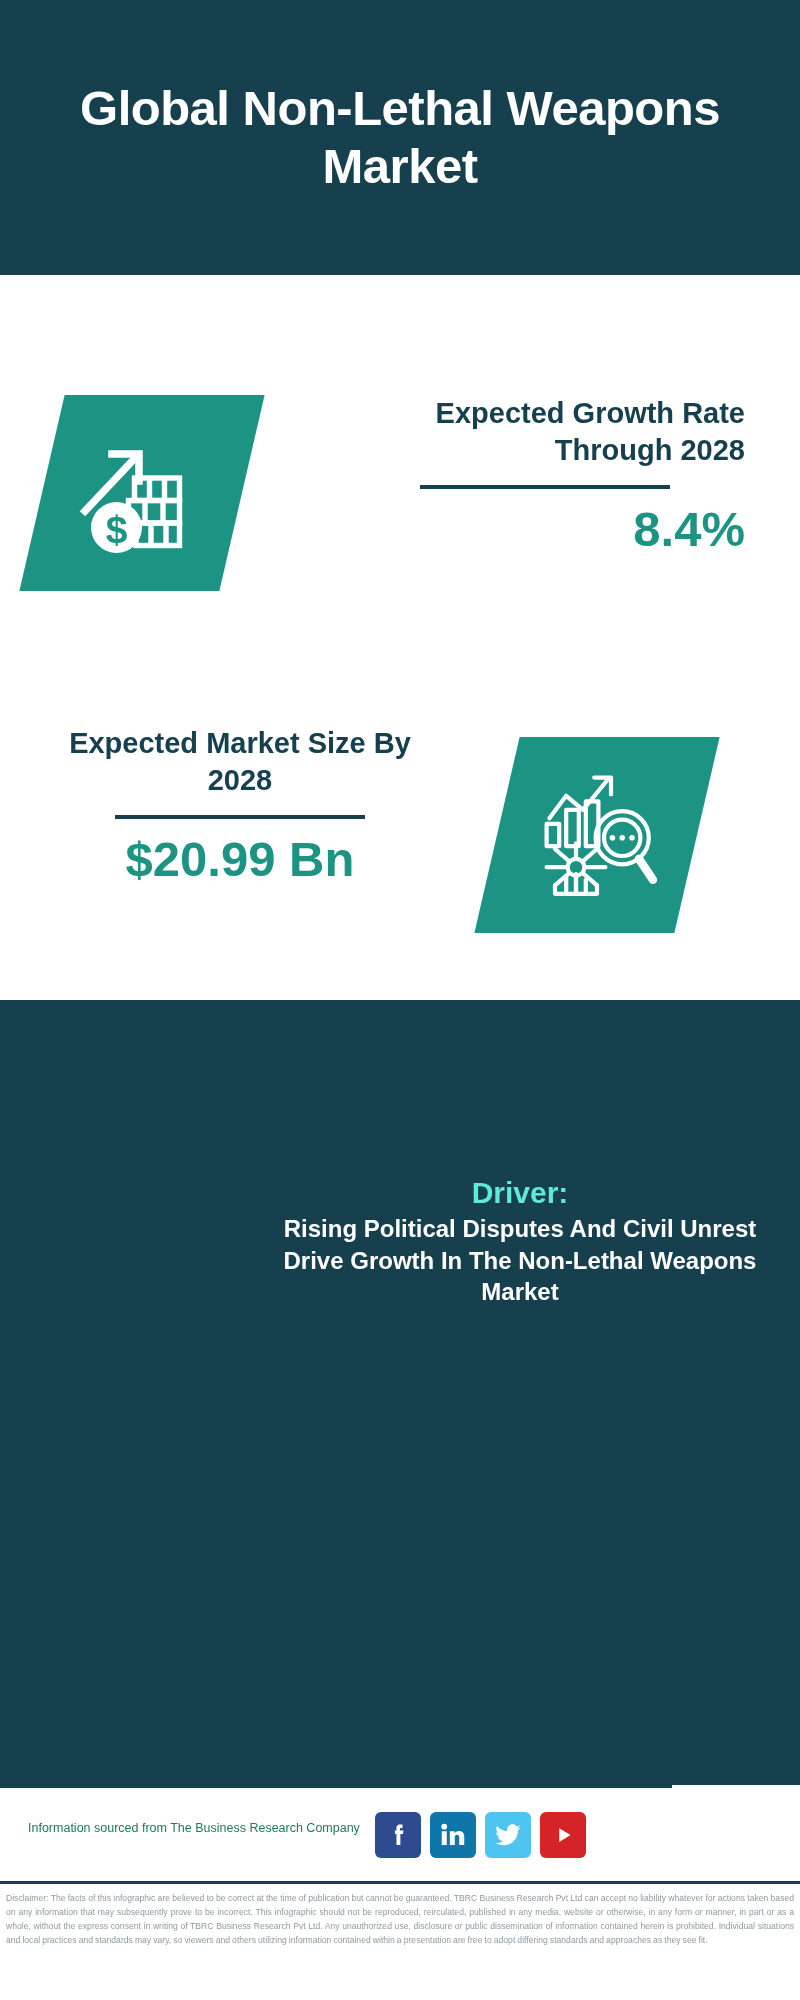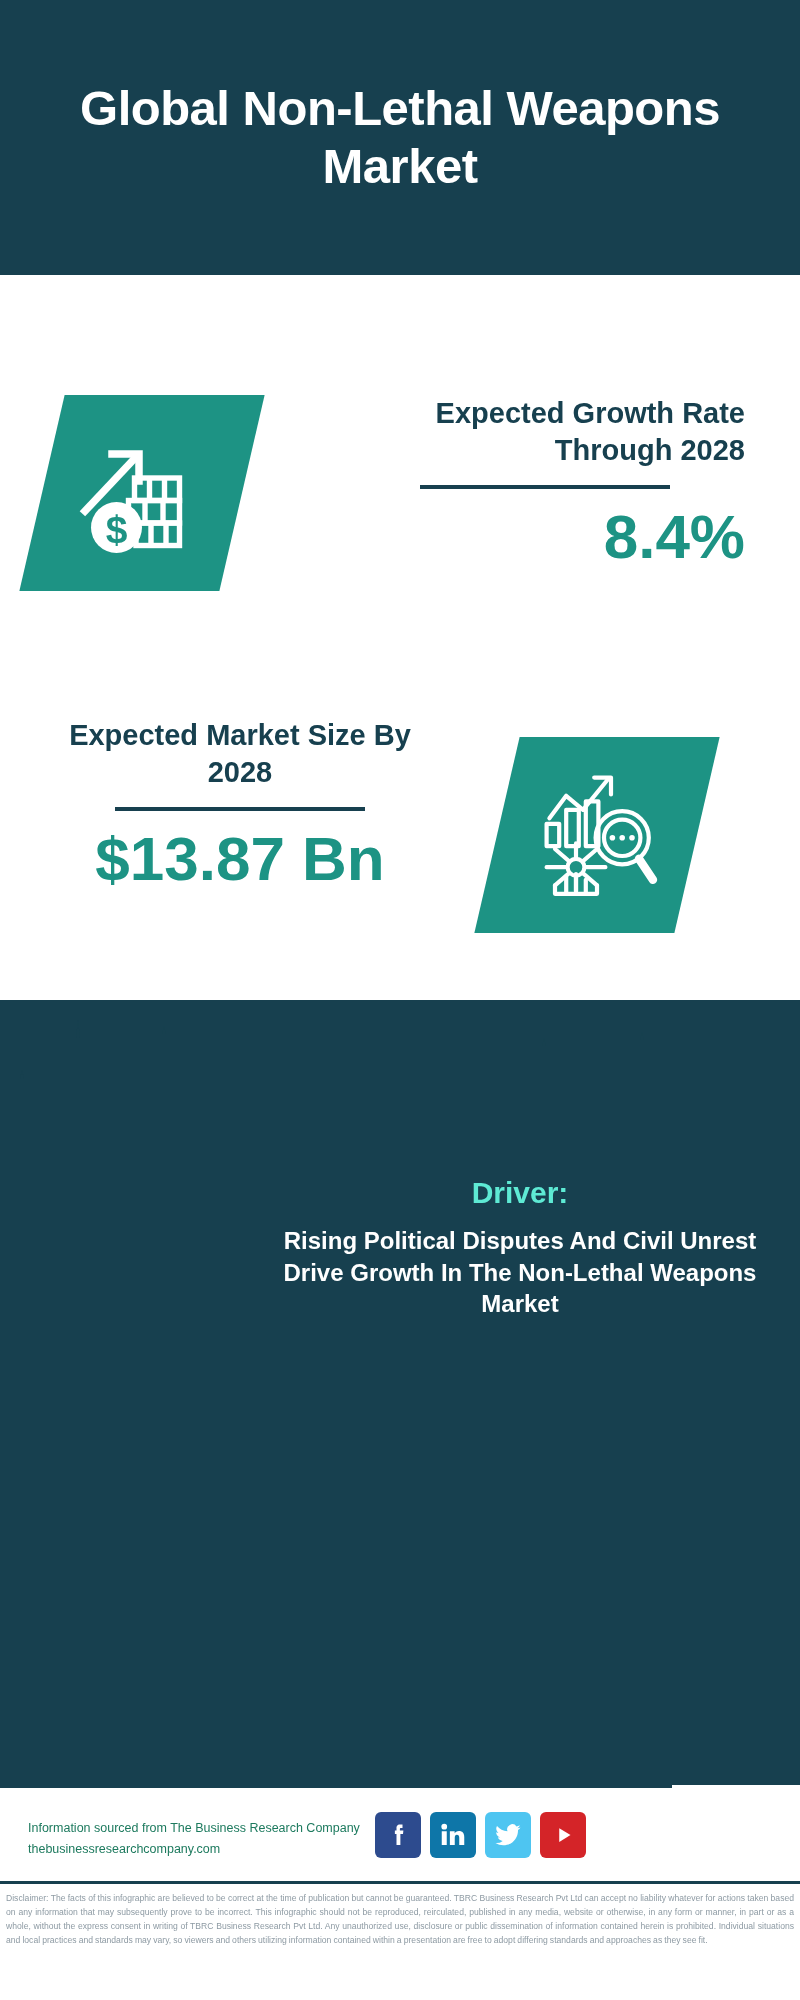--- a/index.html
+++ b/index.html
@@ -25,36 +25,36 @@
   .stat1 { position:absolute; left:0; top:313px; width:800px; height:260px; }
   .par {
     position:absolute; width:200px; height:196px;
     background:#1d9384; transform:skewX(-13deg);
   }
   .par-inner { position:absolute; inset:0; display:flex; align-items:center; justify-content:center; transform:skewX(13deg); }
   .icon1-box { left:42px; top:82px; }
   .stat1-text { position:absolute; left:345px; top:82px; width:400px; text-align:right; }
   .stat-label { color:#17404f; font-size:29px; font-weight:bold; line-height:1.28; }
   .rule-dark { width:250px; height:4px; background:#17404f; margin:16px auto 0 auto; }
-  .stat-value { font-size:62px; font-weight:bold; color:#1d9384; line-height:1.1; margin-top:14px; }
+  .stat-value { font-size:49px; font-weight:bold; color:#1d9384; line-height:1.1; margin-top:14px; }
 
   
   .stat2 { position:absolute; left:0; top:573px; width:800px; height:390px; }
-  .stat2-text { position:absolute; left:45px; top:144px; width:390px; text-align:center; }
+  .stat2-text { position:absolute; left:45px; top:152px; width:390px; text-align:center; }
   .icon2-box { left:497px; top:164px; }
 
   
   .dark {
     position:absolute; left:0; top:1000px; width:800px; height:785px;
     background:#17404f;
   }
   .skyline { position:absolute; left:0; top:0; width:800px; height:130px; }
   .driver-wrap { position:absolute; left:270px; top:175px; width:500px; text-align:center; }
   .driver-title { color:#5eead4; font-size:30px; font-weight:bold; line-height:1.2; }
-  .driver-body { color:#ffffff; font-size:24px; font-weight:bold; line-height:1.32; margin-top:14px; }
+  .driver-body { color:#ffffff; font-size:24px; font-weight:bold; line-height:1.32; margin-top:2px; }
 
   
   .footer {
     position:absolute; left:0; top:1785px; width:672px; height:96px;
     background:#ffffff; border-top:3px solid #17404f;
   }
   .footer-text { position:absolute; left:28px; top:30px; width:360px; }
   .footer-text div { color:#1d7a5e; font-size:12.5px; line-height:1.65; }
   .socials { position:absolute; left:375px; top:24px; display:flex; gap:9px; }
   .soc { width:46px; height:46px; border-radius:6px; display:flex; align-items:center; justify-content:center; }
@@ -107,21 +107,21 @@
       <div class="stat-label">Expected Growth Rate Through 2028</div>
       <div class="rule-dark"></div>
       <div class="stat-value">8.4%</div>
     </div>
   </div>
 
   <div class="stat2">
     <div class="stat2-text">
       <div class="stat-label">Expected Market Size By 2028</div>
       <div class="rule-dark"></div>
-      <div class="stat-value">$13.87 Bn</div>
+      <div class="stat-value">$20.99 Bn</div>
     </div>
     <div class="par icon2-box">
       <div class="par-inner">
         <svg width="140" height="140" viewBox="0 0 100 100">
           <g fill="none" stroke="#ffffff" stroke-width="3" stroke-linecap="round" stroke-linejoin="round">
             <polyline points="16,38 28,22 40,32 58,10"></polyline>
             <polyline points="48,9 60,9 60,21"></polyline>
             <rect x="14" y="42" width="9" height="16"></rect>
             <rect x="28" y="32" width="9" height="26"></rect>
             <rect x="42" y="26" width="9" height="32"></rect>
@@ -154,21 +154,20 @@
     <div class="driver-wrap">
       <div class="driver-title">Driver:</div>
       <div class="driver-body">Rising Political Disputes And Civil Unrest Drive Growth In The Non-Lethal Weapons Market</div>
     </div>
 
   </div>
 
   <div class="footer">
     <div class="footer-text">
       <div>Information sourced from The Business Research Company</div>
-      <div>thebusinessresearchcompany.com</div>
     </div>
     <div class="socials">
       <a class="soc" style="background:#2d4b8e">
         <svg width="30" height="30" viewBox="0 0 24 24">
           <path fill="#ffffff" d="M15.6 8.4h-2.1V7.1c0-.6.4-.8.7-.8h1.4V3.6h-2c-2.3 0-2.8 1.7-2.8 2.8v2h-1.3v2.8h1.3V20h3.1v-8.8h2.1l.3-2.8z"></path>
         </svg>
       </a>
       <a class="soc" style="background:#0e76a8">
         <svg width="30" height="30" viewBox="0 0 24 24">
           <rect x="3" y="9" width="4" height="11" fill="#ffffff"></rect>

